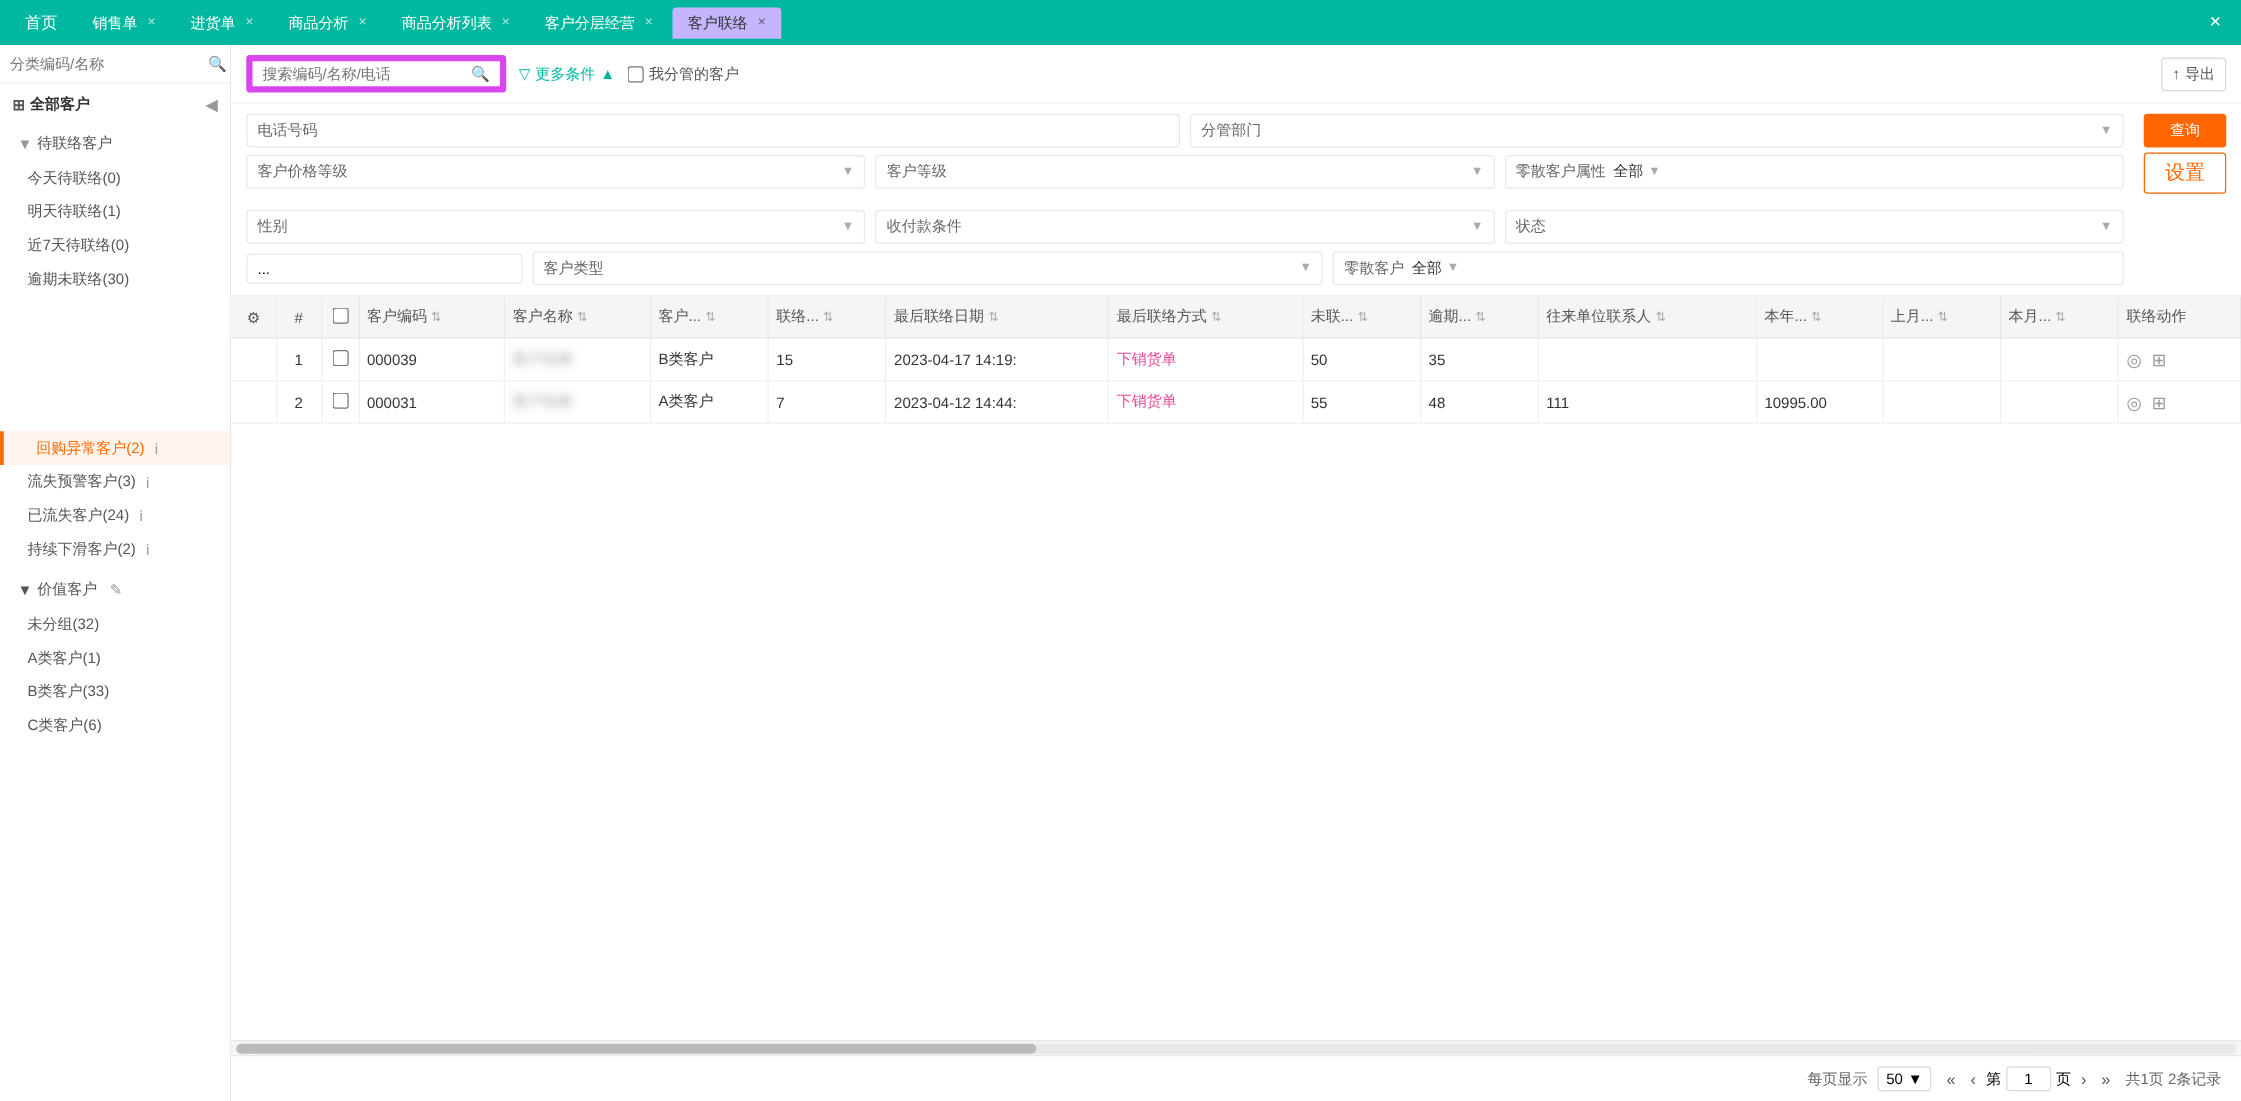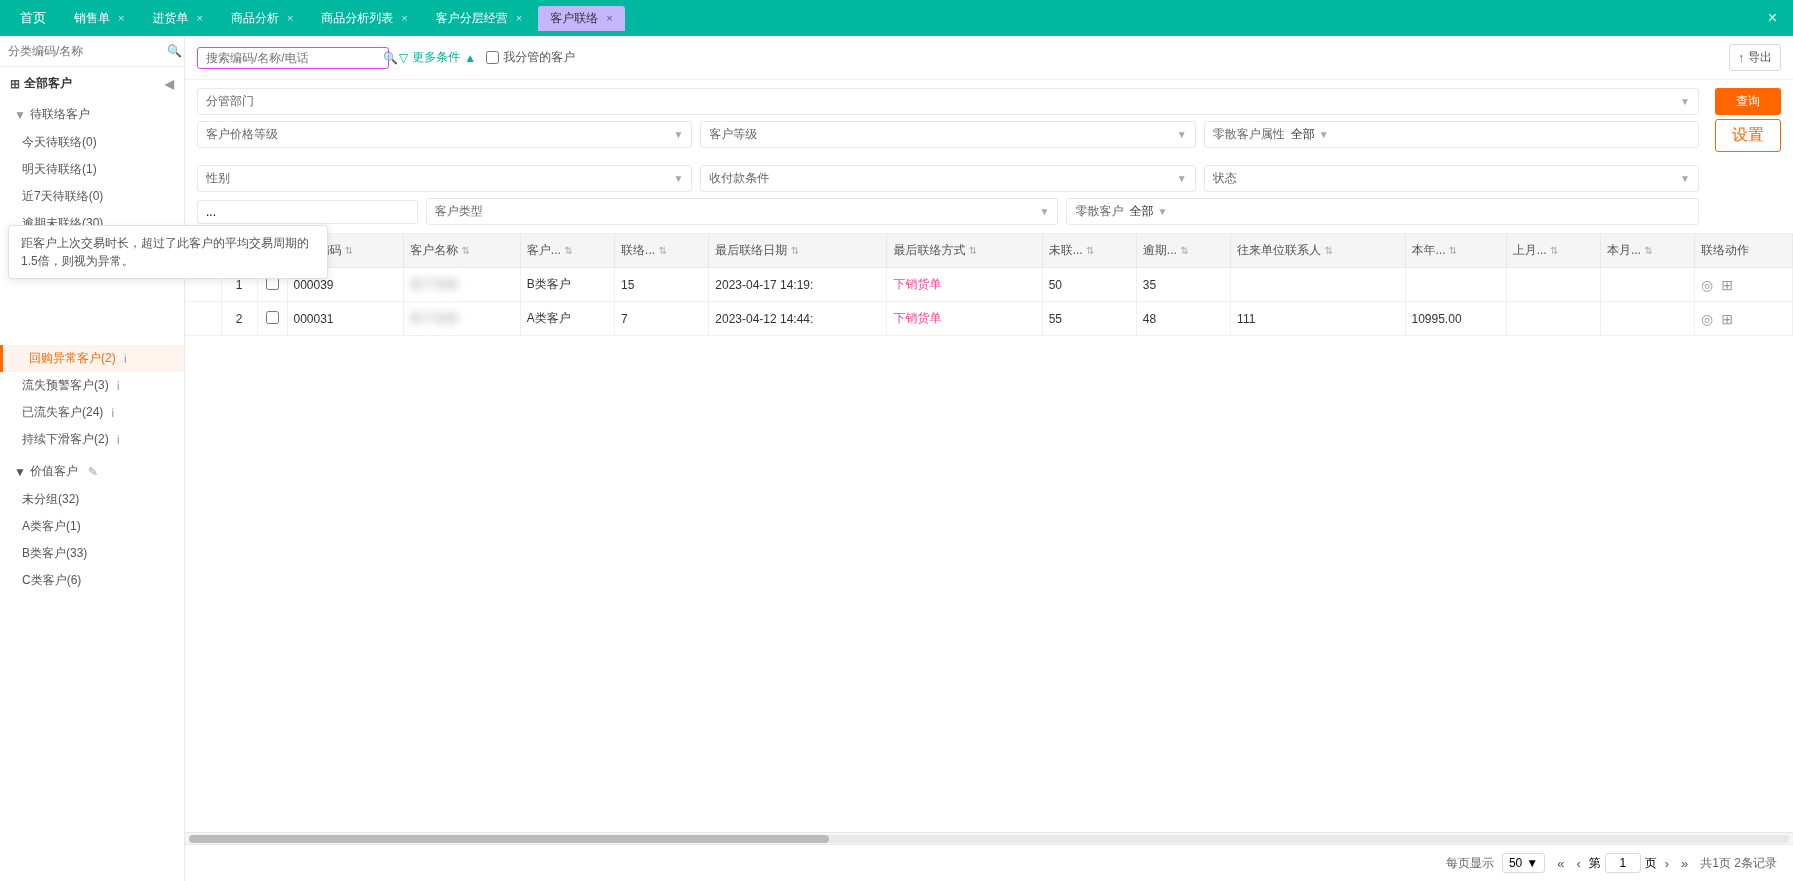--- a/index.html
+++ b/index.html
@@ -74,22 +74,22 @@
     .content-area {
       flex: 1; display: flex; flex-direction: column; overflow: hidden; background: white;
     }
 
     
     .filter-top {
       display: flex; align-items: center; padding: 8px 12px;
       border-bottom: 1px solid #f0f0f0; gap: 10px; background: white;
     }
     .search-box {
-      display: flex; align-items: center; border: 1px solid #d946ef;
-      border-radius: 3px; padding: 3px 8px; gap: 22px; width: 192px;
+      display: flex; align-items: center; border: 5px solid #d946ef;
+      border-radius: 3px; padding: 3px 8px; gap: 6px; width: 208px;
     }
     .search-box input { border: none; outline: none; font-size: 12px; flex: 1; }
     .more-conditions {
       display: flex; align-items: center; gap: 4px; color: #00b8a0; cursor: pointer;
     }
     .my-customers { display: flex; align-items: center; gap: 4px; color: #555; cursor: pointer; }
     .spacer { flex: 1; }
     .export-btn {
       display: flex; align-items: center; gap: 4px; color: #555; cursor: pointer;
       padding: 4px 8px; border: 1px solid #d9d9d9; border-radius: 3px;
@@ -252,23 +252,20 @@
           <span>明天待联络(1)</span>
         </div>
         <div class="sidebar-item">
           <span>近7天待联络(0)</span>
         </div>
         <div class="sidebar-item">
           <span>逾期未联络(30)</span>
         </div>
       </div>
 
-      <div class="tooltip-box">
-        <span>距客户上次交易时长，超过了此客户的平均交易周期的1.5倍，则视为异常。</span>
-      </div>
 
       <div style="margin-top: 108px;">
         <div class="sidebar-item active" style="position:relative; padding-left: 26px;">
           <span>回购异常客户(2)</span>
           <span style="color: #999; margin-left: 4px;">ℹ</span>
         </div>
         <div class="sidebar-item">
           <span>流失预警客户(3)</span>
           <span style="color: #999; margin-left: 4px;">ℹ</span>
         </div>
@@ -323,20 +320,24 @@
         <span>↑</span>
         <span>导出</span>
       </div>
     </div>
 
     <div class="filter-rows">
       <div style="display:flex; gap:8px; align-items:flex-start;">
         <div style="flex:1; display:flex; flex-direction:column; gap:6px;">
 
           <div style="display:flex; gap:8px; align-items:center;">
+            <div class="f-block">
+              <label>电话号码</label>
+              <span class="fval"></span>
+            </div>
             <div class="f-block">
               <label>分管部门</label>
               <span class="fval"></span>
               <span class="fchev">▼</span>
             </div>
           </div>
 
           <div style="display:flex; gap:8px; align-items:center;">
             <div class="f-block">
               <label>客户价格等级</label>

